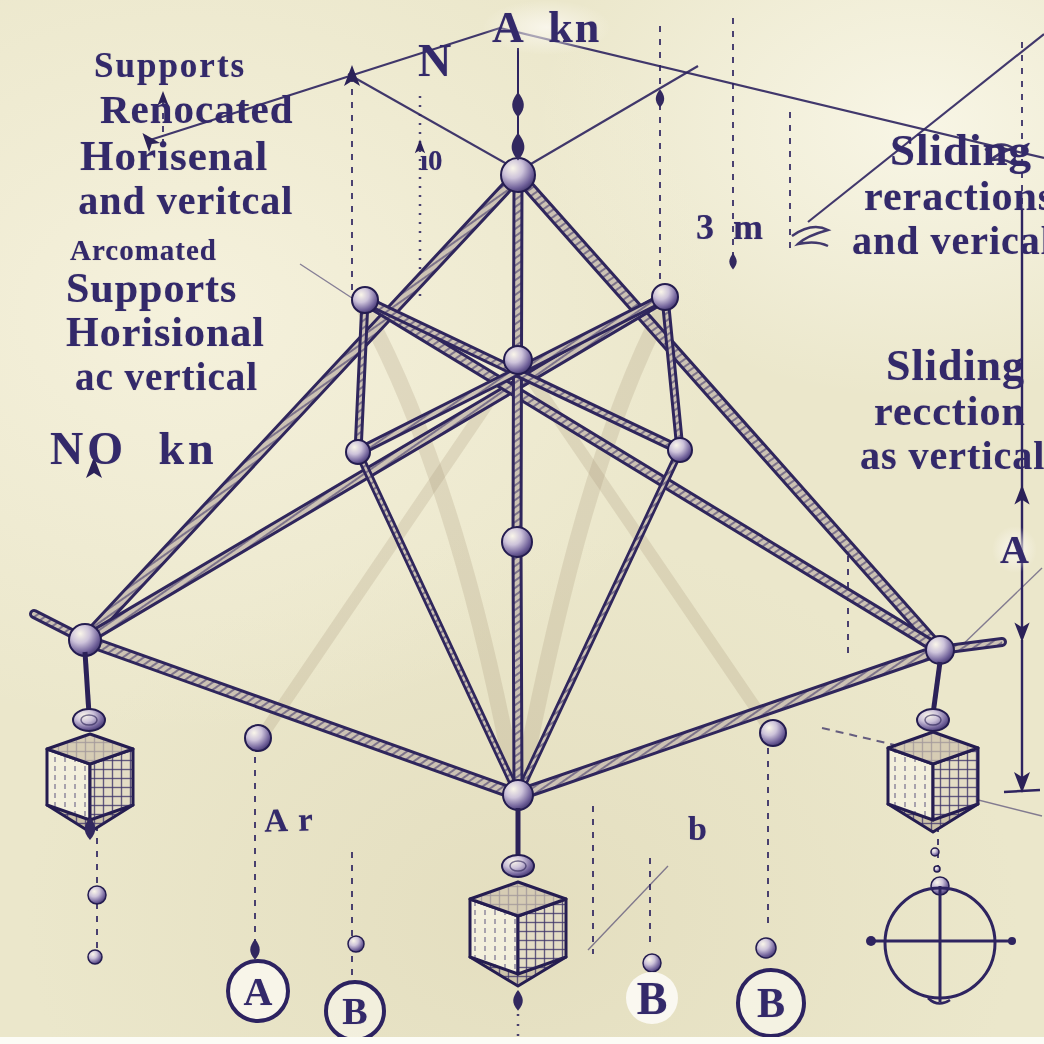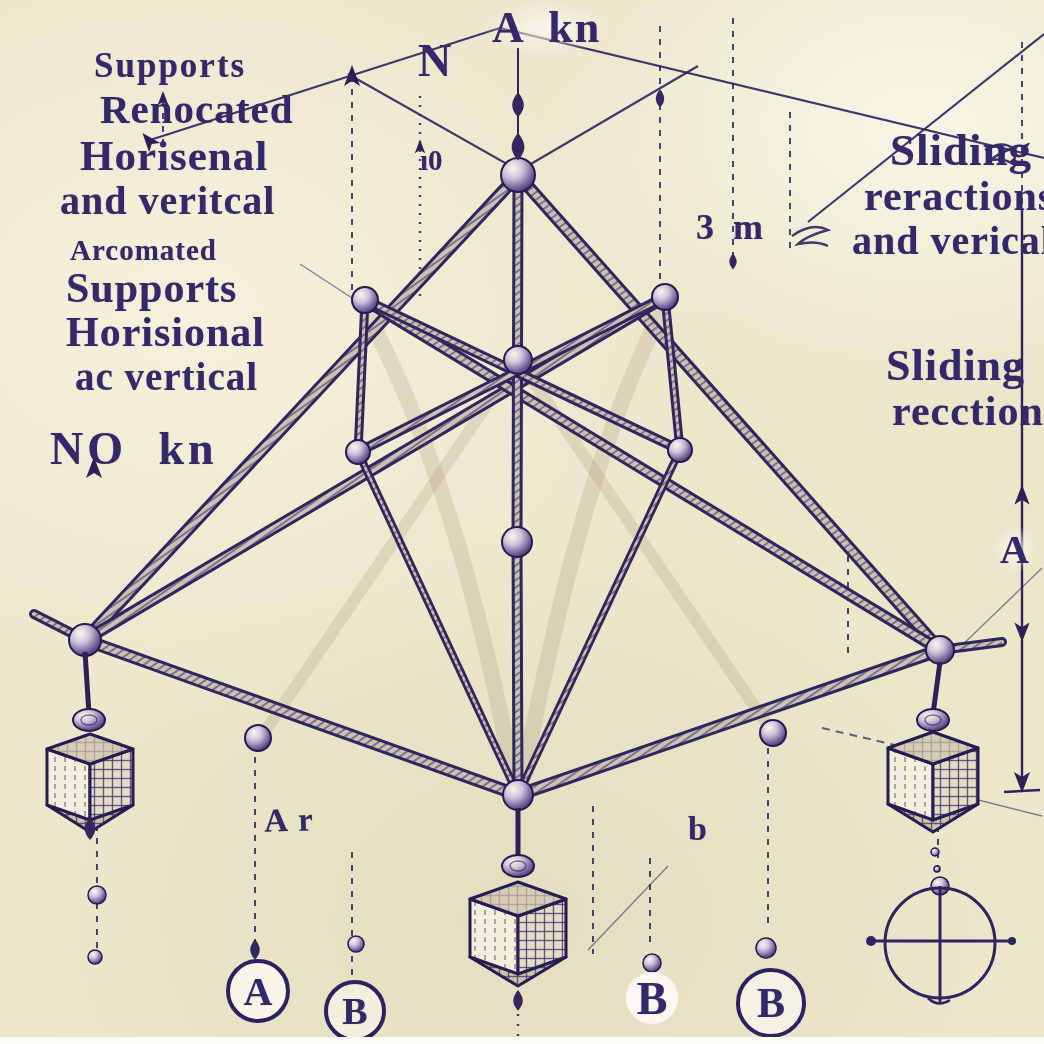--- a/index.html
+++ b/index.html
@@ -14,33 +14,33 @@
   }
   #stage{position:absolute;inset:0;}
   svg#truss{position:absolute;left:0;top:0;z-index:1;}
   .note,.lbl,.badge{position:absolute;z-index:3;color:#33296a;font-weight:700;
     text-shadow:0 0 1px rgba(46,36,96,.35);}
   .note div{line-height:1.0;white-space:nowrap;}
   #note-tl{left:60px;top:48px;letter-spacing:1px;}
   #note-tl .l0{font-size:35px;margin-left:34px;letter-spacing:2px;}
   #note-tl .l1{font-size:41px;margin-left:40px;margin-top:6px;text-align:center;}
   #note-tl .l2{font-size:43px;margin-left:20px;margin-top:4px;}
-  #note-tl .l3{font-size:40px;margin-left:0;margin-top:4px;}
+  #note-tl .l3{font-size:40px;margin-left:0;margin-top:4px;text-align:right;}
   #note-ml{left:64px;top:236px;letter-spacing:1px;}
   #note-ml .l0{font-size:29px;margin-left:6px;}
   #note-ml .l1{font-size:42px;margin-left:2px;margin-top:2px;}
   #note-ml .l2{font-size:42px;margin-left:2px;margin-top:2px;}
   #note-ml .l3{font-size:39px;margin-left:4px;margin-top:4px;text-align:center;}
   #note-tr{left:858px;top:128px;letter-spacing:1px;}
   #note-tr .l0{font-size:45px;margin-left:32px;}
   #note-tr .l1{font-size:42px;margin-left:6px;margin-top:2px;}
   #note-tr .l2{font-size:40px;margin-left:-6px;margin-top:4px;}
   #note-mr{left:860px;top:344px;letter-spacing:1px;}
   #note-mr .l0{font-size:44px;margin-left:26px;}
-  #note-mr .l1{font-size:42px;margin-left:32px;margin-top:2px;}
+  #note-mr .l1{font-size:42px;margin-left:14px;margin-top:2px;}
   #note-mr .l2{font-size:40px;margin-left:0;margin-top:4px;}
   #lbl-nokn{left:50px;top:422px;font-size:46px;letter-spacing:4px;word-spacing:16px;}
   #lbl-akn{left:482px;top:0px;font-size:44px;letter-spacing:2px;word-spacing:12px;
     background:radial-gradient(closest-side,rgba(250,247,238,.9),rgba(250,247,238,0));padding:2px 10px;}
   #lbl-n{left:418px;top:34px;font-size:46px;}
   #lbl-i0{left:420px;top:144px;font-size:29px;}
   #lbl-3m{left:696px;top:206px;font-size:36px;word-spacing:10px;}
   #lbl-dima{left:992px;top:526px;font-size:40px;
     background:radial-gradient(closest-side,rgba(250,247,238,.95),rgba(250,247,238,0));padding:0 8px;}
   #lbl-ar{left:264px;top:802px;font-size:33px;word-spacing:4px;transform:rotate(-2deg);}
@@ -308,20 +308,21 @@
 
   <div class="note" id="note-tr">
     <div class="l0">Sliding</div>
     <div class="l1">reractions</div>
     <div class="l2">and verical</div>
   </div>
 
   <div class="note" id="note-mr">
     <div class="l0">Sliding</div>
     <div class="l1">recction</div>
+    <div class="l2">as vertical</div>
   </div>
 
   <div class="lbl" id="lbl-akn">A kn</div>
   <div class="lbl" id="lbl-nokn">NO kn</div>
   <div class="lbl" id="lbl-n">N</div>
   <div class="lbl" id="lbl-i0">ı0</div>
   <div class="lbl" id="lbl-3m">3 m</div>
   <div class="lbl" id="lbl-dima">A</div>
   <div class="lbl" id="lbl-ar">A r</div>
   <div class="lbl" id="lbl-b">b</div>

